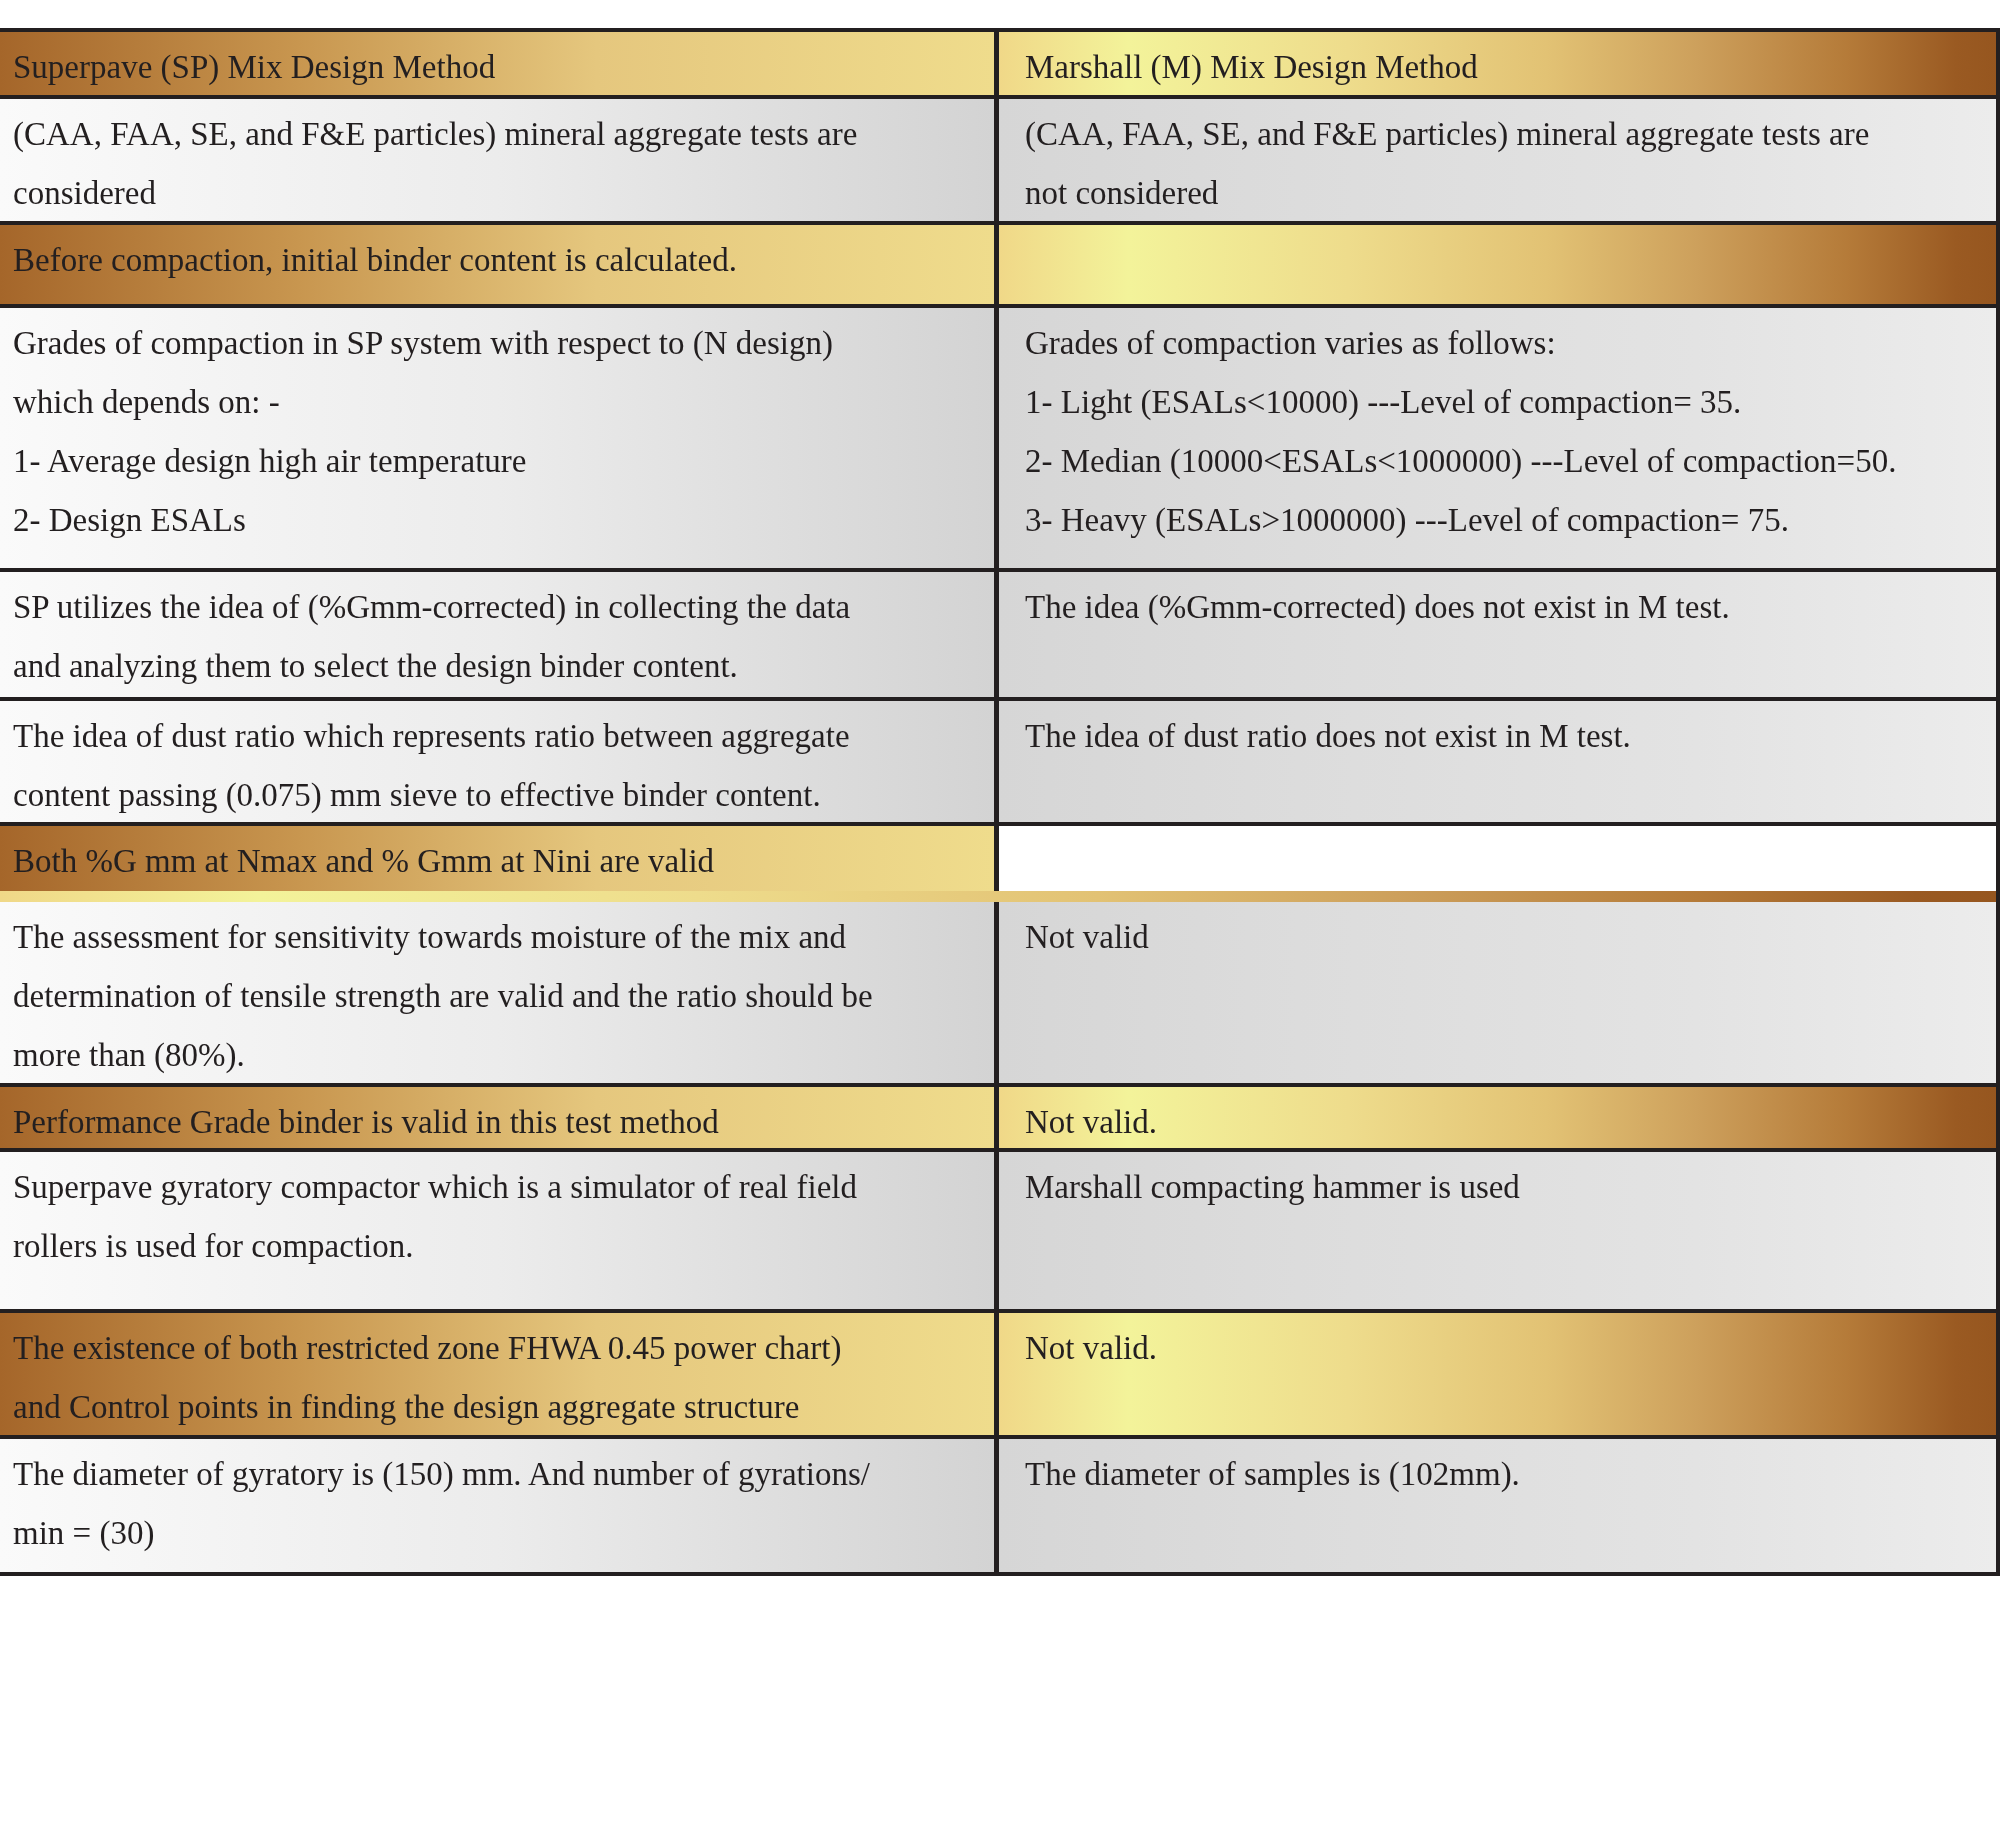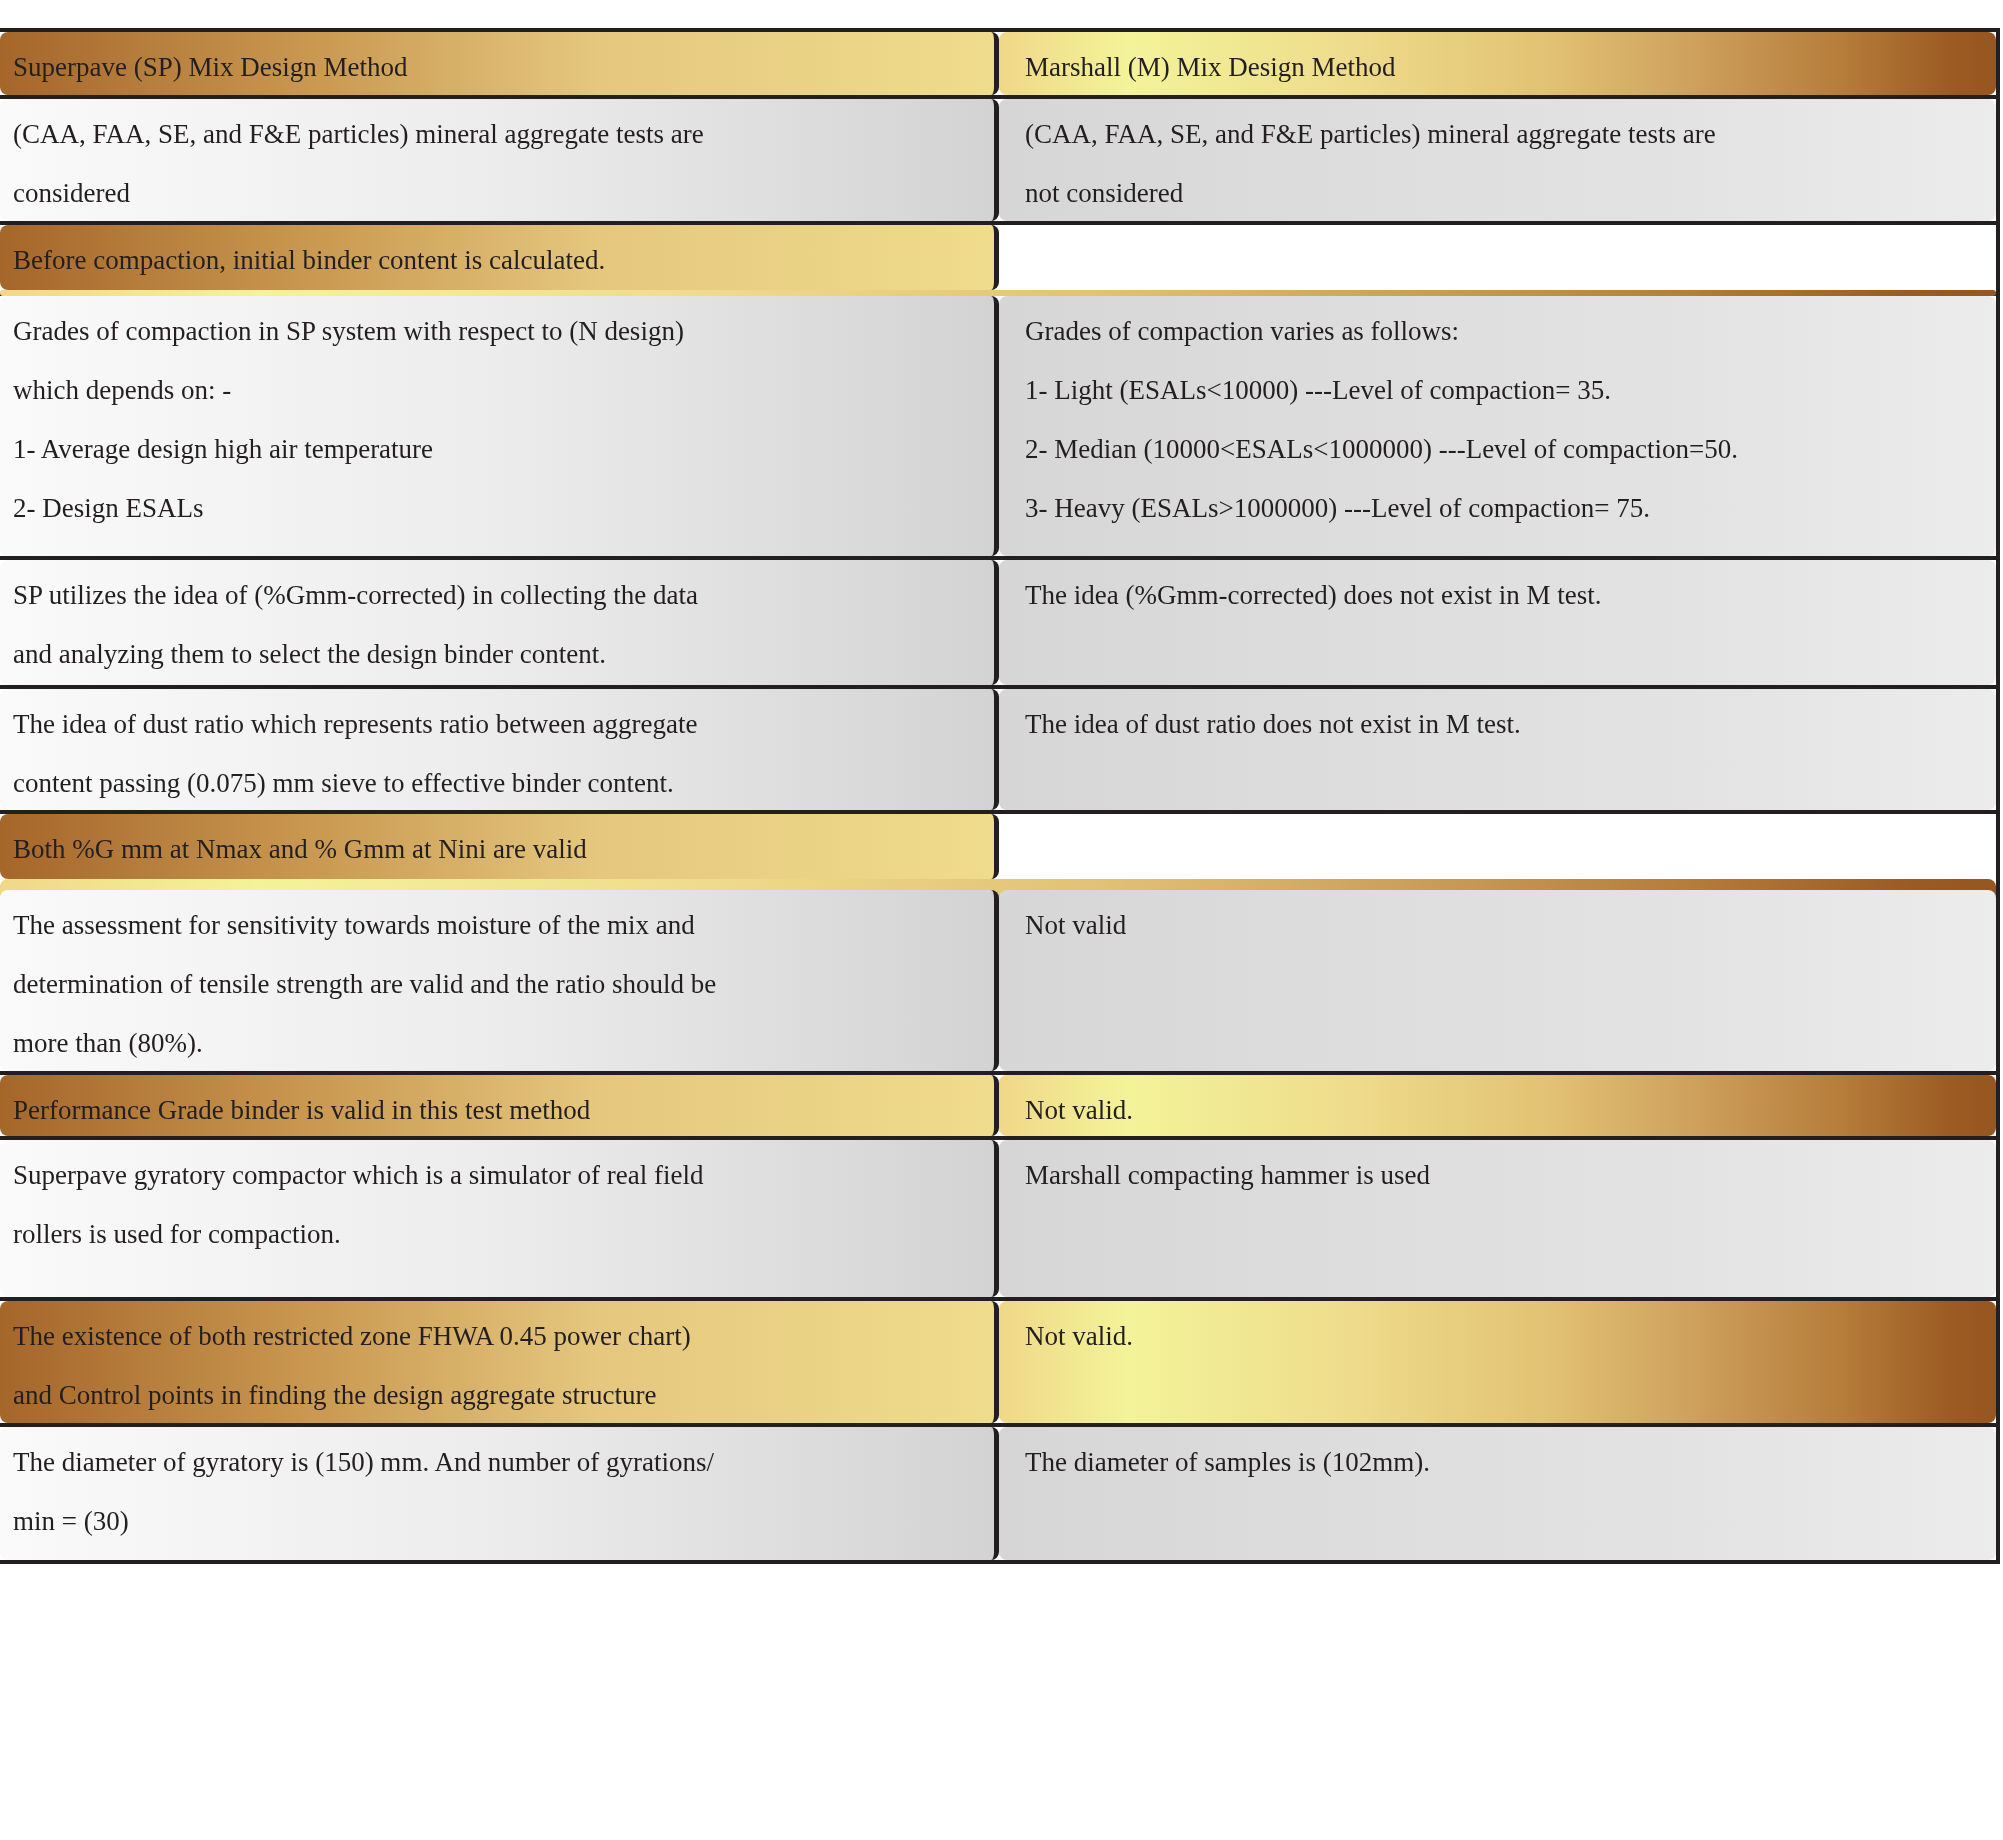--- a/index.html
+++ b/index.html
@@ -1,21 +1,21 @@
 <!DOCTYPE html>
 <html><head>
 <meta charset="utf-8">
 <style>
   html, body { margin: 0; padding: 0; background: #ffffff; }
   body { width: 2004px; height: 1840px; position: relative; overflow: hidden;
          font-family: "Liberation Serif", "DejaVu Serif", serif; color: #231f20; }
   .table { position: absolute; left: 0; top: 28px; width: 2000px;
            border-top: 4px solid #231f20; border-right: 4px solid #231f20; box-sizing: border-box; }
   .row { display: flex; border-bottom: 4px solid #231f20; box-sizing: border-box; }
-  .cell { box-sizing: border-box; padding: 6px 13px 0 13px; font-size: 27px; line-height: 59px; border-radius: 8px; }
+  .cell { box-sizing: border-box; padding: 6px 13px 0 13px; font-size: 33px; line-height: 59px; }
   .cell.left { width: 999px; border-right: 5px solid #231f20; }
   .cell.right { flex: 1; padding-left: 26px; }
   .gold .left { background: linear-gradient(to right, #a5662a 0%, #c8964f 30%, #e5c77e 60%, #efdc8c 100%); }
   .gold .right { background: linear-gradient(to right, #f0d888 0%, #f3f39a 13%, #eedc8c 35%, #e2c274 55%, #cda05c 70%, #b57b39 85%, #9a5a22 96%, #96561f 100%); }
   .grey .left { background: linear-gradient(to right, #fafafa 0%, #ececec 50%, #d3d3d3 100%); }
   .grey .right { background: linear-gradient(to right, #d6d6d6 0%, #dcdcdc 30%, #e3e3e3 70%, #ececec 100%); }
   .line { display: block; white-space: nowrap; }
 </style>
 </head>
 <body>
@@ -33,21 +33,21 @@
       <div class="row grey" style="height: 126px;">
         <div class="cell left">
           <span class="line">(CAA, FAA, SE, and F&amp;E particles) mineral aggregate tests are</span>
           <span class="line">considered</span>
         </div>
         <div class="cell right">
           <span class="line"> (CAA, FAA, SE, and F&amp;E particles) mineral aggregate tests are</span>
           <span class="line">not considered</span>
         </div>
       </div>
-      <div class="row gold" style="height: 71px; flex-direction: column;">
+      <div class="row gold" style="height: 83px;">
         <div class="cell left">
           <span class="line">Before compaction, initial binder content is calculated.</span>
         </div>
         <div class="cell right">
           <span class="line"></span>
         </div>
       </div>
       <div class="row grey" style="height: 264px;">
         <div class="cell left">
           <span class="line">Grades of compaction in SP system with respect to (N design)</span>

